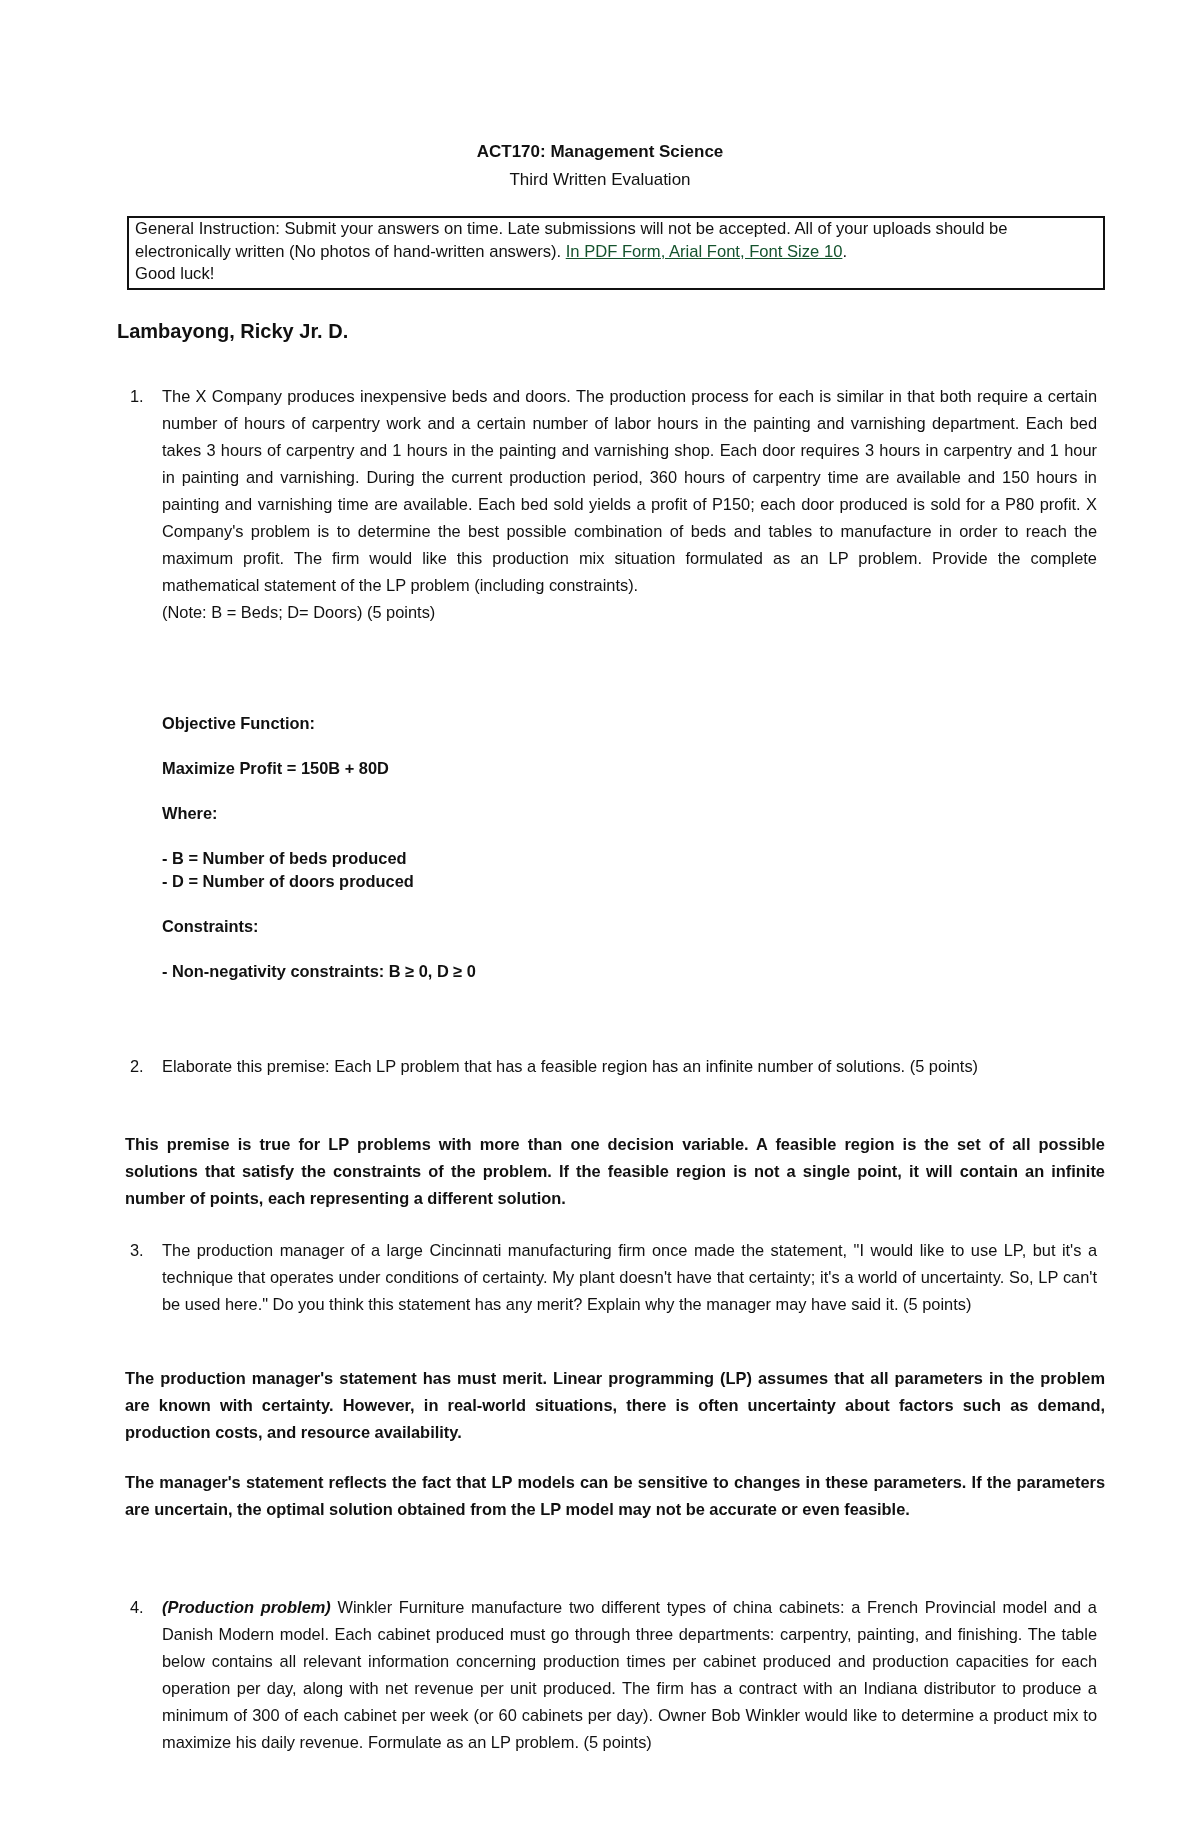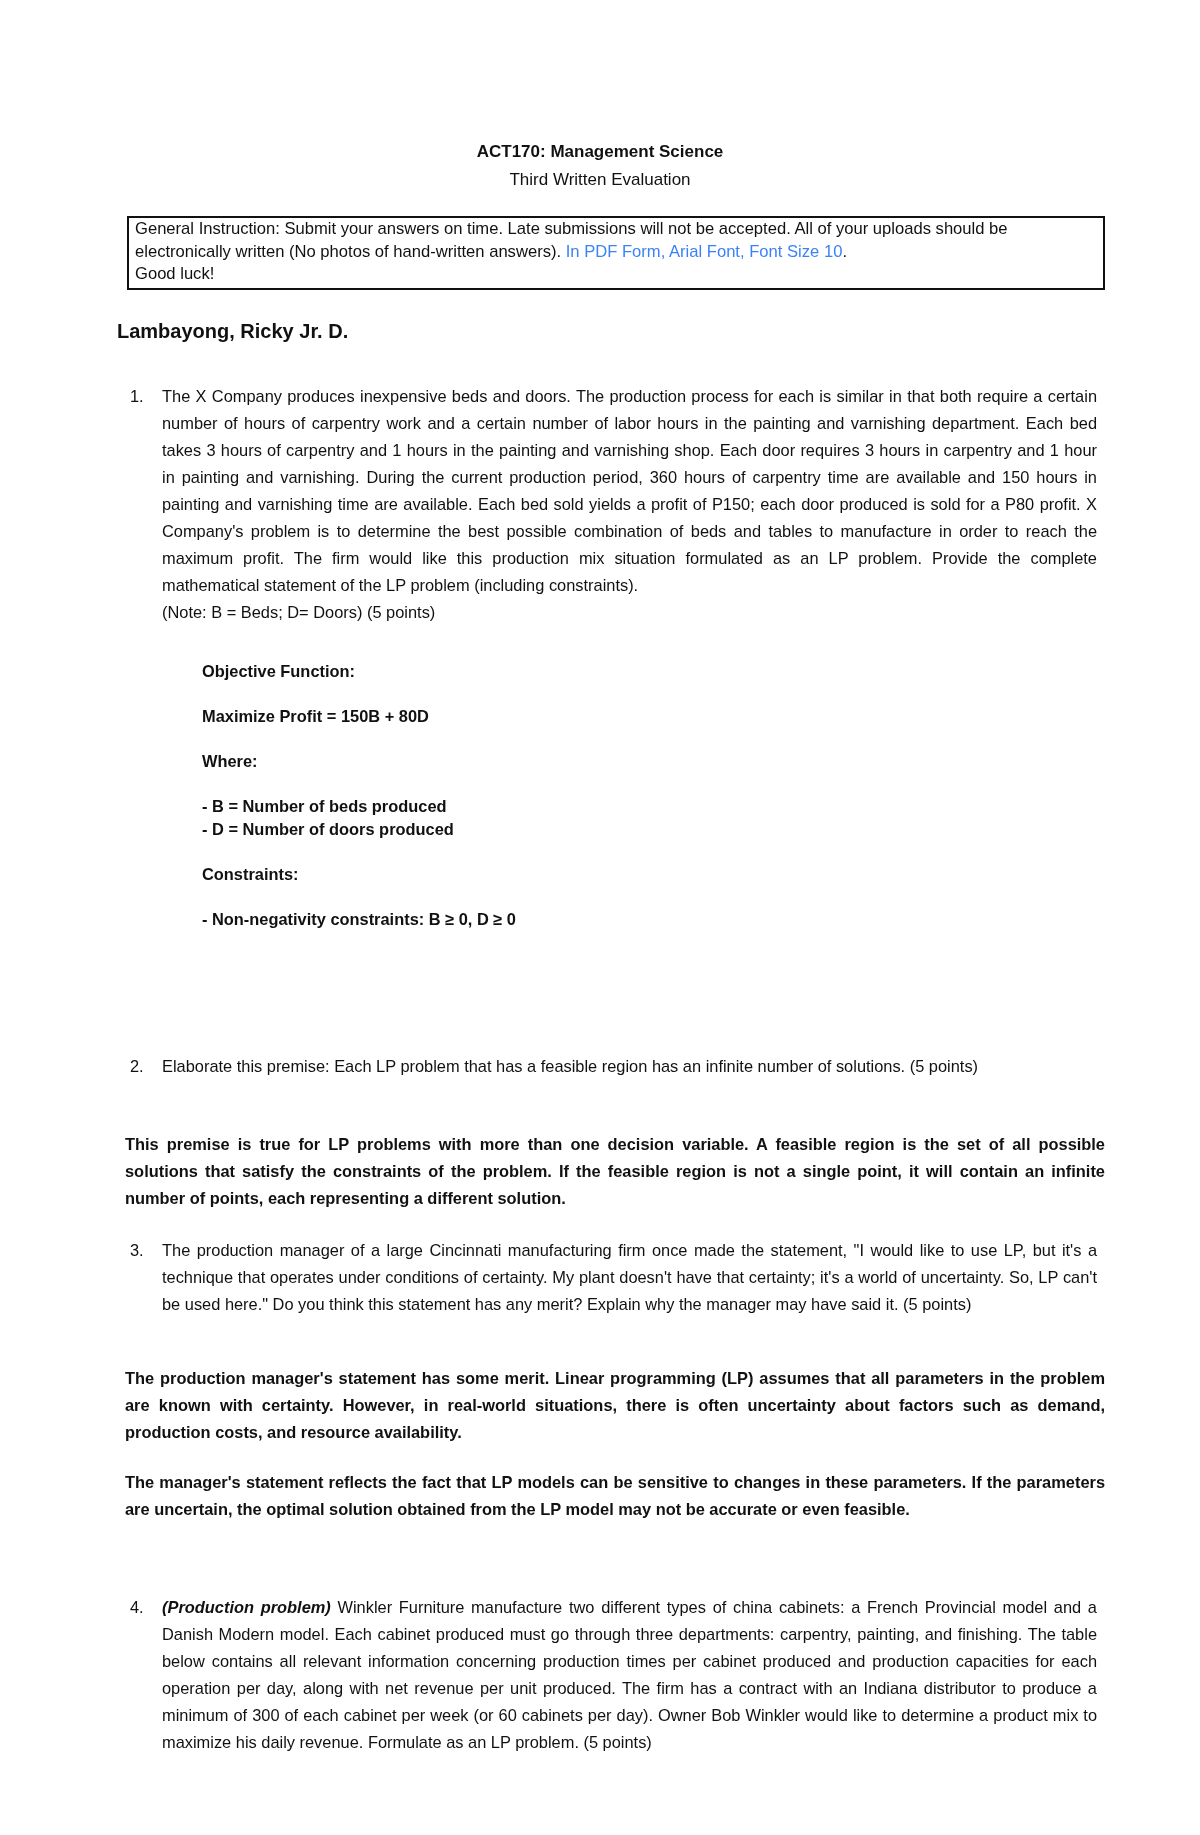--- a/index.html
+++ b/index.html
@@ -10,21 +10,21 @@
   }
   .page { position: absolute; left: 0; top: 0; width: 956px; height: 1835px; }
   .abs { position: absolute; }
   .title { left: 0; width: 1200px; top: 142px; text-align: center; font-weight: bold; font-size: 17px; }
   .subtitle { left: 0; width: 1200px; top: 170px; text-align: center; font-size: 17px; }
   .box {
     left: 127px; top: 216px; width: 968px; height: 70px;
     border: 2px solid #111; box-sizing: content-box;
     padding: 0 0 0 6px; line-height: 22.5px; font-size: 16.6px;
   }
-  .box .red { color: #3b82f6; }
+  .box .red { color: #14532d; text-decoration: underline; }
   .name { left: 117px; top: 320px; font-size: 20px; font-weight: bold; }
   .q { left: 130px; width: 967px; line-height: 27px; }
   .q .num { position: absolute; left: 0; top: 0; }
   .q .body { margin-left: 32px; text-align: justify; }
   .q .body p { margin: 0; }
   .ans { left: 117px; width: 980px; line-height: 27px; font-weight: bold; text-align: justify; margin-left: 8px; }
   .ans p { margin: 0; }
   .lp { left: 162px; line-height: 23px; font-weight: bold; }
   .lp p { margin: 0; }
   .gap { height: 22px; }
@@ -46,21 +46,21 @@
   <div class="abs name">Lambayong, Ricky Jr. D.</div>
 
   <div class="abs q" style="top:383px;">
     <span class="num">1.</span>
     <div class="body">
       <p>The X Company produces inexpensive beds and doors. The production process for each is similar in that both require a certain number of hours of carpentry work and a certain number of labor hours in the painting and varnishing department. Each bed takes 3 hours of carpentry and 1 hours in the painting and varnishing shop. Each door requires 3 hours in carpentry and 1 hour in painting and varnishing. During the current production period, 360 hours of carpentry time are available and 150 hours in painting and varnishing time are available. Each bed sold yields a profit of P150; each door produced is sold for a P80 profit. X Company's problem is to determine the best possible combination of beds and tables to manufacture in order to reach the maximum profit. The firm would like this production mix situation formulated as an LP problem. Provide the complete mathematical statement of the LP problem (including constraints).</p>
       <p>(Note: B = Beds; D= Doors) (5 points)</p>
     </div>
   </div>
 
-  <div class="abs lp" style="top:660px;margin-left:40px;">
+  <div class="abs lp" style="top:712px;">
     <p>Objective Function:</p>
     <div class="gap"></div>
     <p>Maximize Profit = 150B + 80D</p>
     <div class="gap"></div>
     <p>Where:</p>
     <div class="gap"></div>
     <p>- B = Number of beds produced</p>
     <p>- D = Number of doors produced</p>
     <div class="gap"></div>
     <p>Constraints:</p>
@@ -78,21 +78,21 @@
     <p>This premise is true for LP problems with more than one decision variable. A feasible region is the set of all possible solutions that satisfy the constraints of the problem. If the feasible region is not a single point, it will contain an infinite number of points, each representing a different solution.</p>
   </div>
 
   <div class="abs q" style="top:1237px;">
     <span class="num">3.</span>
     <div class="body">
       <p>The production manager of a large Cincinnati manufacturing firm once made the statement, "I would like to use LP, but it's a technique that operates under conditions of certainty. My plant doesn't have that certainty; it's a world of uncertainty. So, LP can't be used here." Do you think this statement has any merit? Explain why the manager may have said it. (5 points)</p>
     </div>
   </div>
   <div class="abs ans" style="top:1365px;">
-    <p>The production manager's statement has some merit. Linear programming (LP) assumes that all parameters in the problem are known with certainty. However, in real-world situations, there is often uncertainty about factors such as demand, production costs, and resource availability.</p>
+    <p>The production manager's statement has must merit. Linear programming (LP) assumes that all parameters in the problem are known with certainty. However, in real-world situations, there is often uncertainty about factors such as demand, production costs, and resource availability.</p>
     <div class="gap2"></div>
     <p>The manager's statement reflects the fact that LP models can be sensitive to changes in these parameters. If the parameters are uncertain, the optimal solution obtained from the LP model may not be accurate or even feasible.</p>
   </div>
 
   <div class="abs q" style="top:1594px;">
     <span class="num">4.</span>
     <div class="body">
       <p><b><i>(Production problem)</i></b><span> Winkler Furniture manufacture two different types of china cabinets: a French Provincial model and a Danish Modern model. Each cabinet produced must go through three departments: carpentry, painting, and finishing. The table below contains all relevant information concerning production times per cabinet produced and production capacities for each operation per day, along with net revenue per unit produced. The firm has a contract with an Indiana distributor to produce a minimum of 300 of each cabinet per week (or 60 cabinets per day). Owner Bob Winkler would like to determine a product mix to maximize his daily revenue. Formulate as an LP problem. (5 points)</span></p>
     </div>
   </div>

